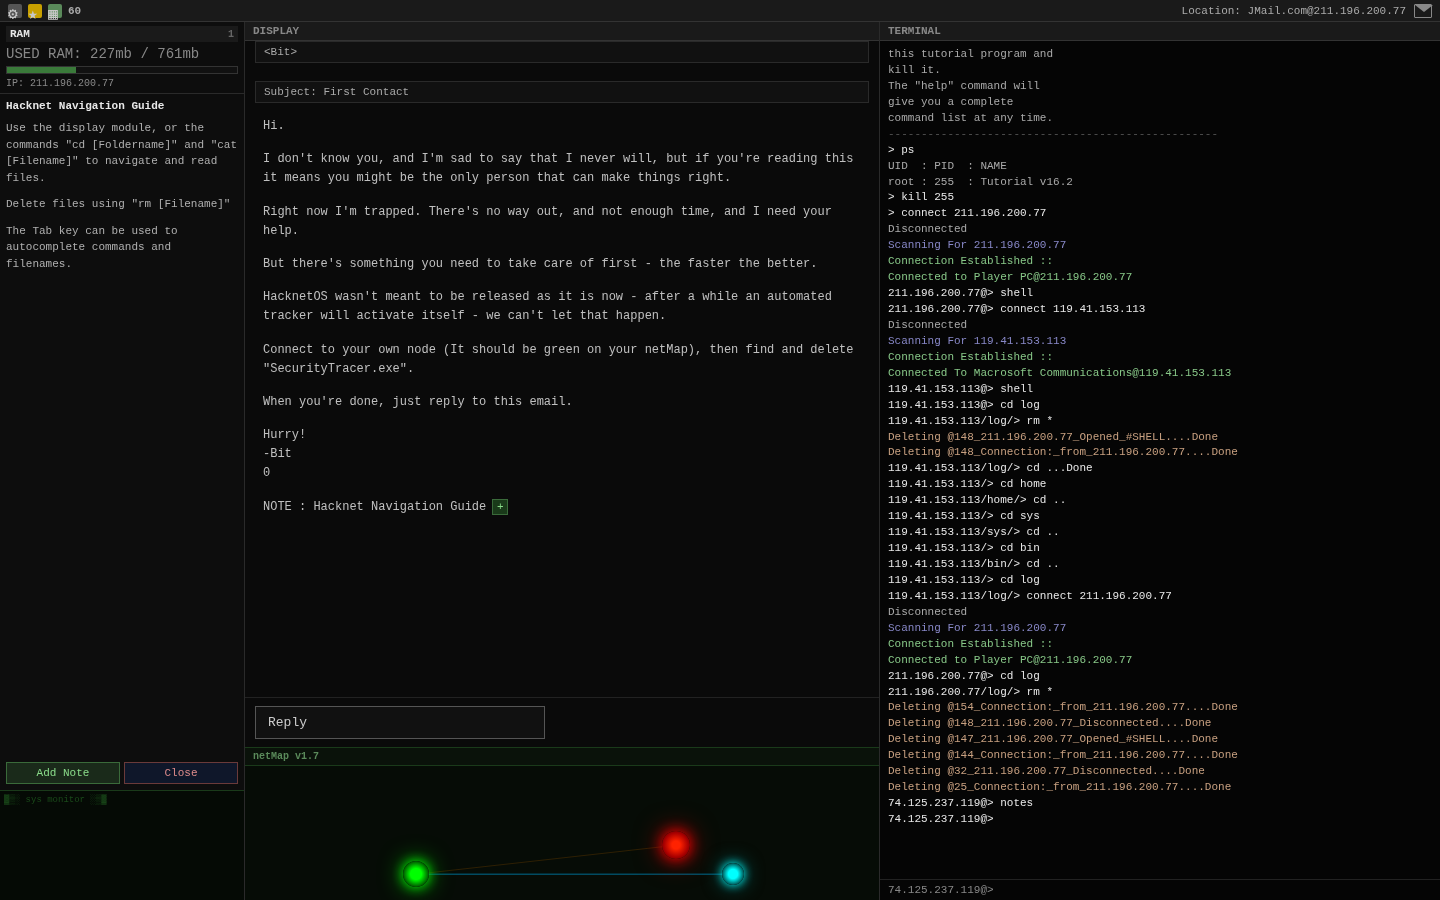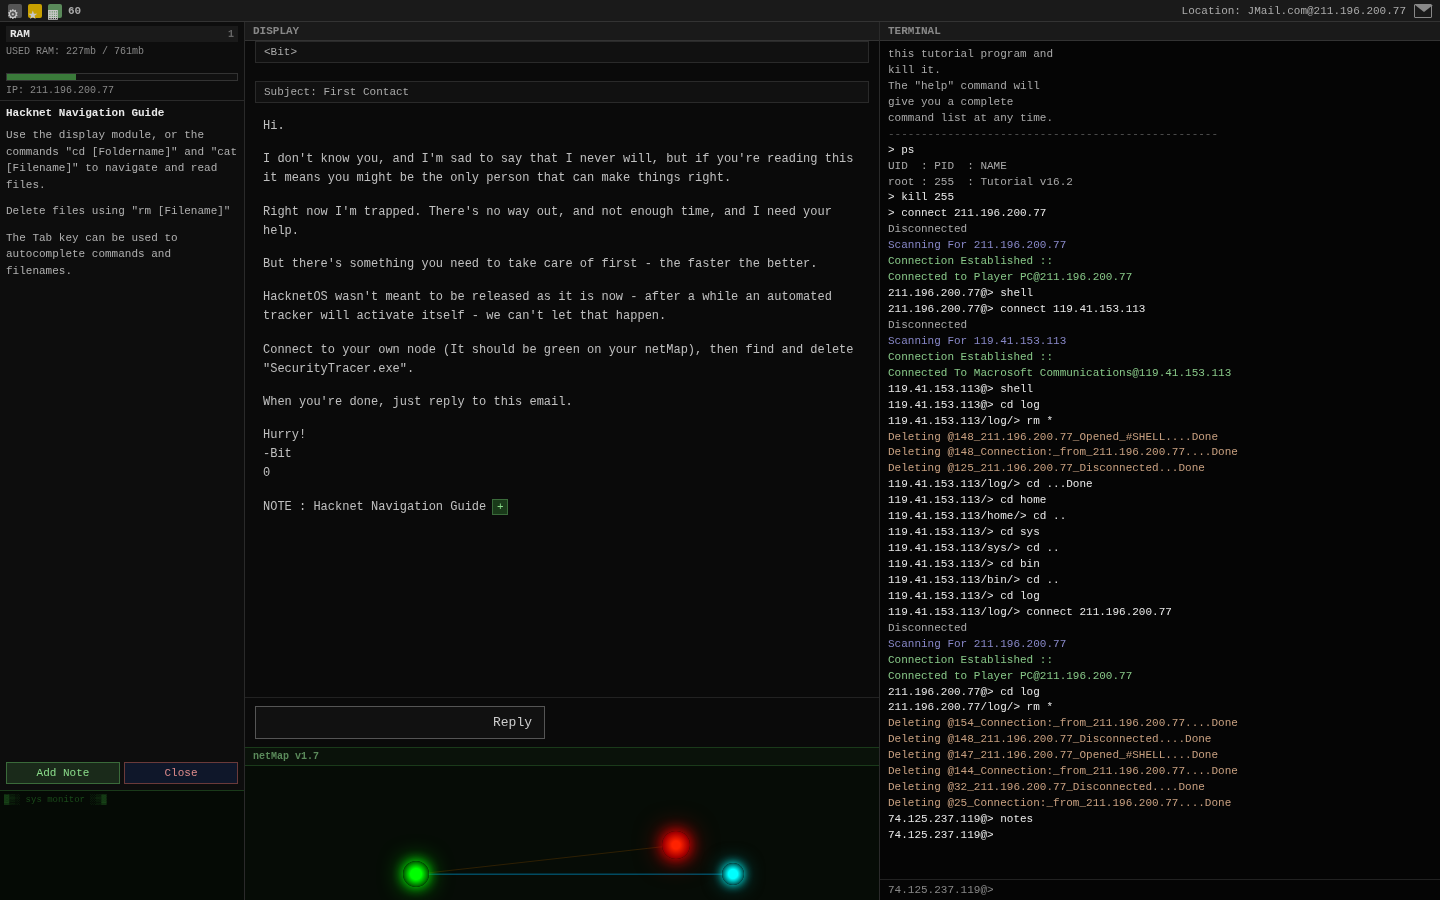--- a/index.html
+++ b/index.html
@@ -266,21 +266,21 @@
     }
     #reply-btn {
       width: 290px;
       padding: 8px 12px;
       background: #111;
       border: 1px solid #555;
       color: #ccc;
       font-family: 'Courier New', monospace;
       font-size: 13px;
       cursor: pointer;
-      text-align: right;
+      text-align: left;
     }
 
     
     #netmap-panel {
       height: 153px;
       background: #060c06;
       border-top: 1px solid #1a3a1a;
       flex-shrink: 0;
       position: relative;
       overflow: hidden;
@@ -406,21 +406,21 @@
 </div>
 
 <div id="main">
 
   <div id="left-panel">
     <div id="ram-section">
       <div id="ram-title">
         <span>RAM</span>
         <span style="font-size:10px; color:#666;">1</span>
       </div>
-      <div style="font-size:10px; color:#888; margin-bottom:16px;">USED RAM: 227mb / 761mb</div>
+      <div style="font-size:14px; color:#888; margin-bottom:4px;">USED RAM: 227mb / 761mb</div>
       <div id="ram-bar-container">
         <div id="ram-bar" style="width:29.8%;"></div>
       </div>
       <div id="ip-line">IP: 211.196.200.77</div>
     </div>
 
     <div id="notes-section">
       <div id="notes-title">Hacknet Navigation Guide</div>
       <div id="notes-content">
         <p style="margin-bottom:10px;">Use the display module, or the commands "cd [Foldername]" and "cat [Filename]" to navigate and read files.</p>
@@ -511,21 +511,20 @@
         <div class="term-line term-cmd">211.196.200.77@&gt; connect 119.41.153.113</div>
         <div class="term-line term-output">Disconnected</div>
         <div class="term-line term-scanning">Scanning For 119.41.153.113</div>
         <div class="term-line term-connected">Connection Established ::</div>
         <div class="term-line term-connected">Connected To Macrosoft Communications@119.41.153.113</div>
         <div class="term-line term-cmd">119.41.153.113@&gt; shell</div>
         <div class="term-line term-cmd">119.41.153.113@&gt; cd log</div>
         <div class="term-line term-cmd">119.41.153.113/log/&gt; rm *</div>
         <div class="term-line term-delete">Deleting @148_211.196.200.77_Opened_#SHELL....Done</div>
         <div class="term-line term-delete">Deleting @148_Connection:_from_211.196.200.77....Done</div>
-        <div class="term-line term-delete">Deleting @125_211.196.200.77_Disconnected...Done</div>
         <div class="term-line term-cmd">119.41.153.113/log/&gt; cd ...Done</div>
         <div class="term-line term-cmd">119.41.153.113/&gt; cd home</div>
         <div class="term-line term-cmd">119.41.153.113/home/&gt; cd ..</div>
         <div class="term-line term-cmd">119.41.153.113/&gt; cd sys</div>
         <div class="term-line term-cmd">119.41.153.113/sys/&gt; cd ..</div>
         <div class="term-line term-cmd">119.41.153.113/&gt; cd bin</div>
         <div class="term-line term-cmd">119.41.153.113/bin/&gt; cd ..</div>
         <div class="term-line term-cmd">119.41.153.113/&gt; cd log</div>
         <div class="term-line term-cmd">119.41.153.113/log/&gt; connect 211.196.200.77</div>
         <div class="term-line term-output">Disconnected</div>

